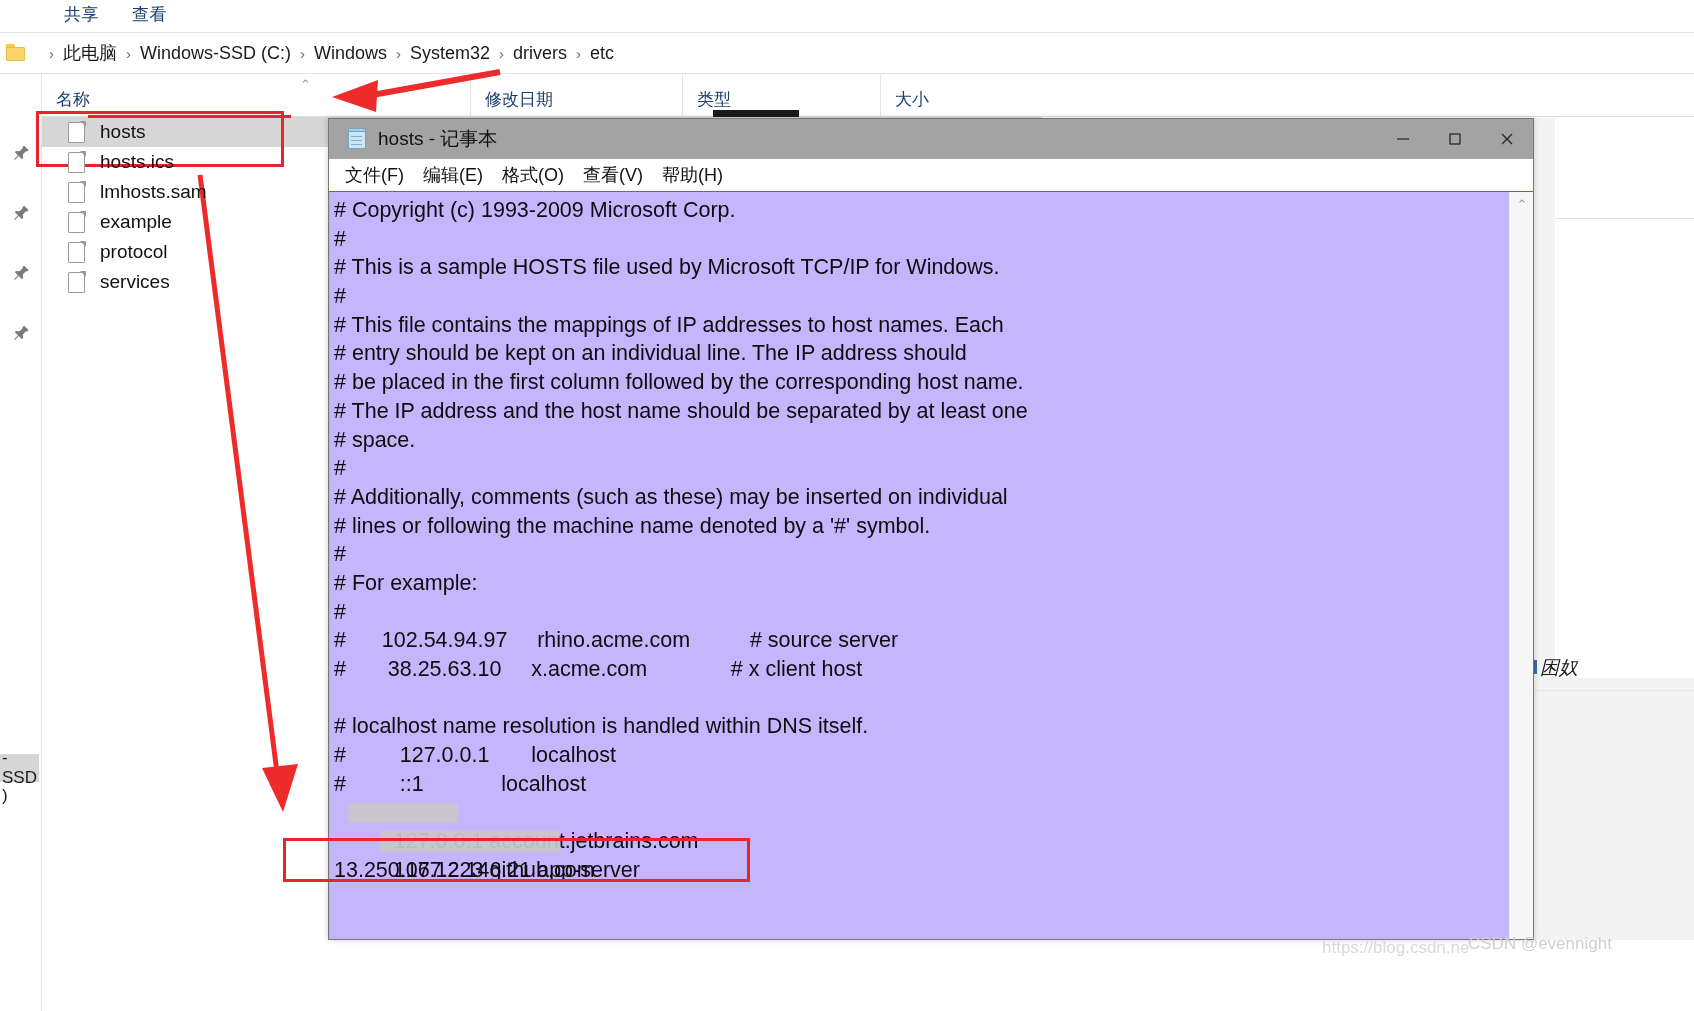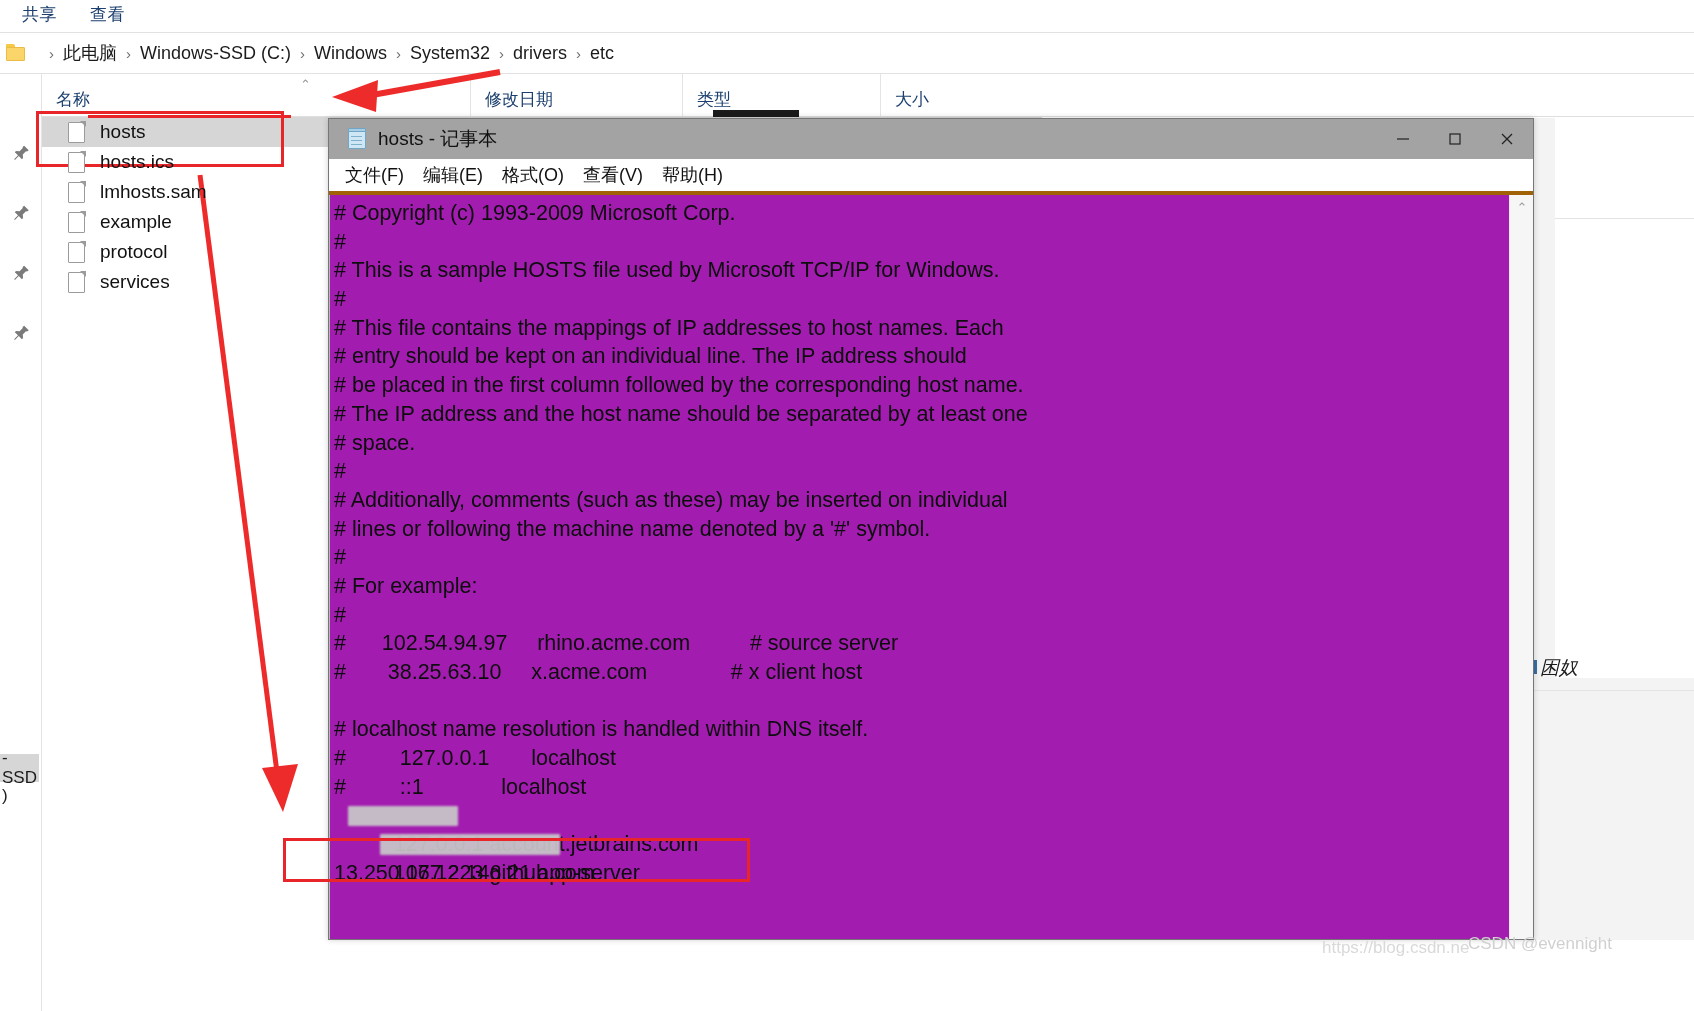--- a/index.html
+++ b/index.html
@@ -13,20 +13,21 @@
 
   
   .ribbon-tabs {
     position: absolute; left: 0; top: 0; width: 1694px; height: 32px;
     background: #ffffff;
   }
   .ribbon-tab {
     position: absolute; top: 3px;
     font-size: 17px; color: #1b3f6e; letter-spacing: .5px;
     font-family: "Liberation Sans", sans-serif;
+    margin-left: 42px;
   }
   .ribbon-tab.t0 { left: 22px; }
   .ribbon-tab.t1 { left: 90px; }
   .ribbon-sep {
     position: absolute; left: 0; top: 32px; width: 1694px; height: 1px;
     background: #e2e2e2;
   }
 
   
   .addressbar {
@@ -184,22 +185,22 @@
   .np-winbtn svg { display: block; }
 
   .np-menubar {
     height: 32px; display: flex; align-items: center; padding-left: 16px;
     background: #ffffff; flex: none;
   }
   .np-menu-item {
     font-size: 18px; color: #111; margin-right: 19px; white-space: nowrap;
   }
   .np-body {
-    position: relative; flex: 1; display: flex; background: #a21caf;
-    border-top: 4px solid #a16207;
+    position: relative; flex: 1; display: flex; background: #c4b5fd;
+    border-top: 1px solid #a16207;
     overflow: hidden;
   }
   .np-textarea {
     flex: 1; padding: 4px 0 0 4px;
     border-left: 1px solid #b9b9b9;
     overflow: hidden;
   }
   .np-line {
     font-family: "Liberation Sans", sans-serif;
     font-size: 21.5px; line-height: 28.7px; color: #0d0d0d;

